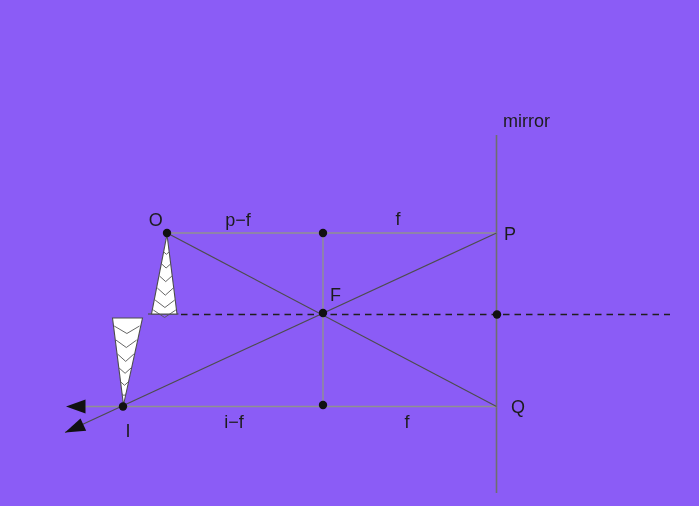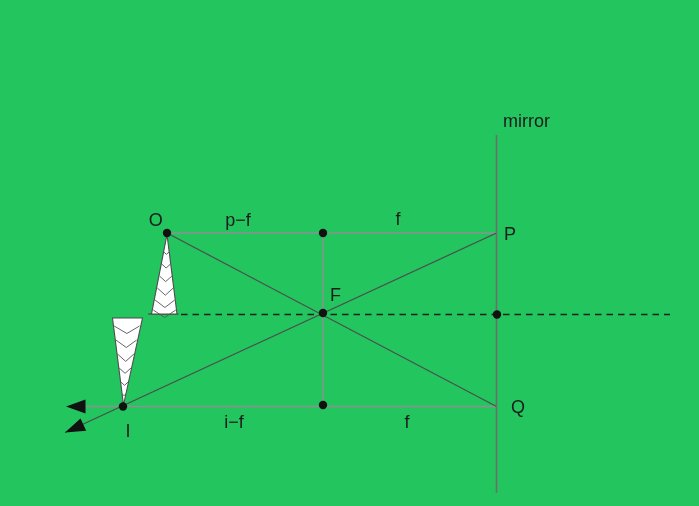--- a/index.html
+++ b/index.html
@@ -1,20 +1,20 @@
 <!DOCTYPE html>
 <html><head>
 <meta charset="utf-8">
 <style>
   html, body { margin: 0; padding: 0; background: #ffffff; }
   .stage {
     position: relative;
     width: 699px;
     height: 506px;
-    background: #22c55e;
+    background: #8b5cf6;
     overflow: hidden;
   }
   svg.diagram { position: absolute; left: 0; top: 0; }
   svg.diagram text {
     font-family: "Liberation Sans", "DejaVu Sans", sans-serif;
     font-size: 18px;
     fill: #1c1c1c;
   }
 </style>
 </head>

